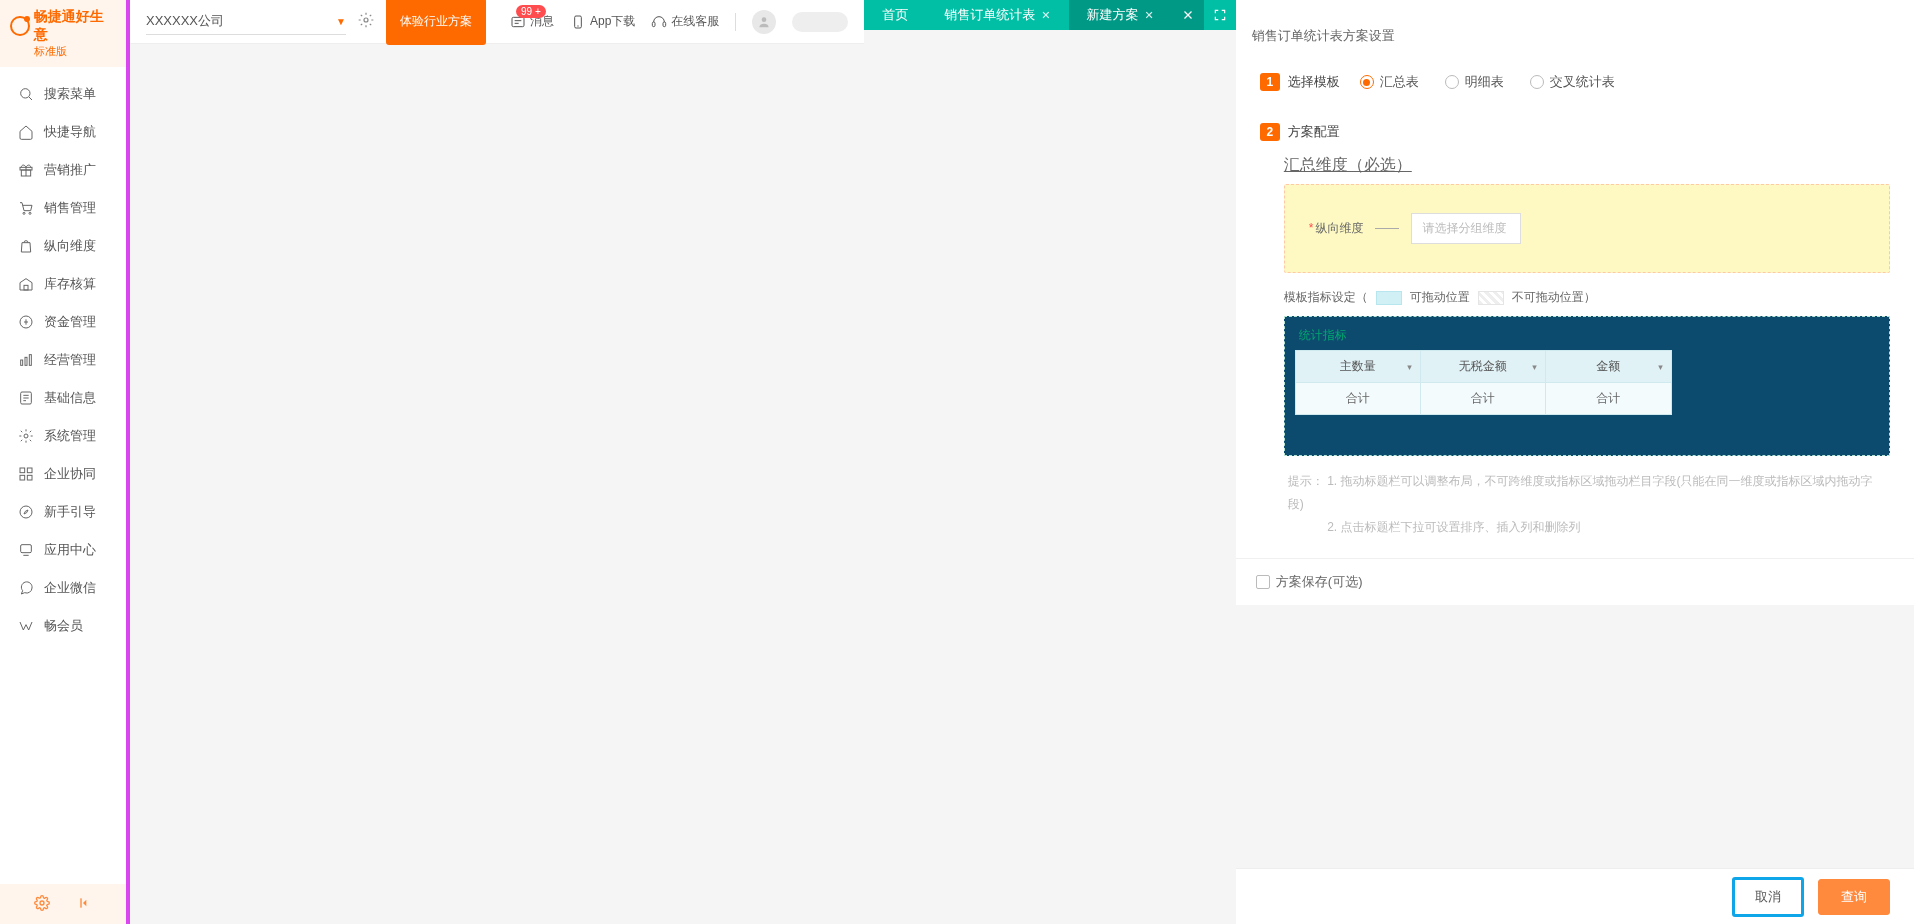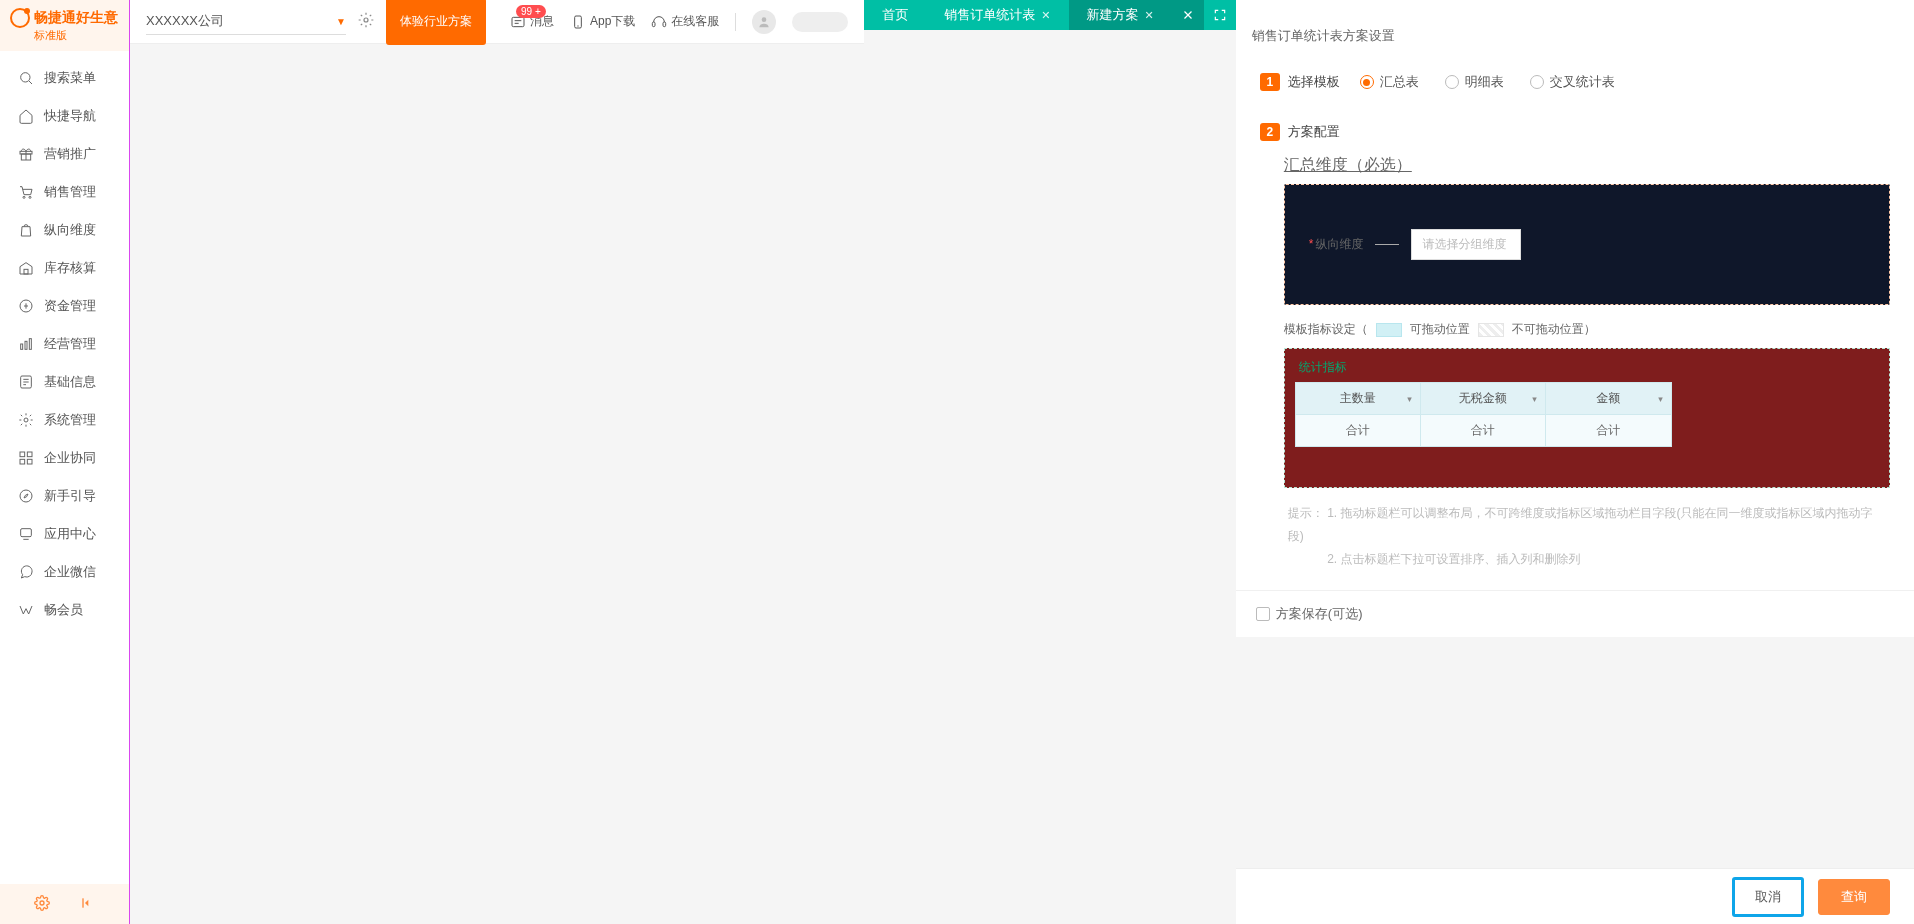--- a/index.html
+++ b/index.html
@@ -1,20 +1,20 @@
 <!DOCTYPE html>
 <html><head>
 <meta charset="utf-8">
 <style>
 * { margin: 0; padding: 0; box-sizing: border-box; }
 body { font-family: "Microsoft YaHei", "PingFang SC", sans-serif; font-size: 13px; color: #333; background: #f5f5f5; overflow: hidden; }
 .app { display: flex; height: 100vh; width: 100vw; }
 
 
-.sidebar { width: 130px; background: #fff; display: flex; flex-direction: column; border-right: 1px solid #d946ef; }
+.sidebar { width: 130px; background: #fff; display: flex; flex-direction: column; border-right: 4px solid #d946ef; }
 .logo-area { background: #fff5ed; padding: 8px 10px; display: flex; flex-direction: column; align-items: flex-start; }
 .logo-row { display: flex; align-items: center; gap: 4px; }
 .logo-icon { width: 20px; height: 20px; border: 2.5px solid #ff6a00; border-radius: 50%; position: relative; }
 .logo-icon::after { content: ""; position: absolute; width: 6px; height: 6px; background: #ff6a00; border-radius: 50%; top: -2px; right: -2px; }
 .logo-text { color: #ff6a00; font-weight: bold; font-size: 14px; }
 .logo-sub { color: #ff6a00; font-size: 11px; margin-left: 24px; }
 .menu { flex: 1; padding-top: 8px; }
 .menu-item { display: flex; align-items: center; gap: 10px; padding: 10px 18px; color: #555; cursor: pointer; font-size: 13px; }
 .menu-icon { width: 16px; height: 16px; display: inline-flex; align-items: center; justify-content: center; color: #666; }
 .menu-icon svg { width: 16px; height: 16px; stroke: currentColor; fill: none; stroke-width: 1.5; }
@@ -58,33 +58,33 @@
 .step-label { color: #444; font-size: 13px; }
 .radio-group { display: flex; gap: 26px; margin-left: 12px; }
 .radio-item { display: flex; align-items: center; gap: 6px; color: #555; font-size: 13px; cursor: pointer; }
 .radio { width: 14px; height: 14px; border: 1px solid #bbb; border-radius: 50%; display: inline-flex; align-items: center; justify-content: center; }
 .radio.checked { border-color: #ff6a00; }
 .radio.checked::after { content: ""; width: 7px; height: 7px; background: #ff6a00; border-radius: 50%; }
 
 .sub-section { padding: 6px 0 6px 24px; }
 .sub-label { color: #666; font-size: 16px; margin-bottom: 8px; text-decoration: underline; }
 
-.dashed-box { border: 1px dashed #ffc9a8; background: #0f172a; padding: 44px 24px; border-radius: 2px; }
+.dashed-box { border: 1px dashed #ffc9a8; background: #fef9c3; padding: 28px 24px; border-radius: 2px; }
 .dim-row { display: flex; align-items: center; gap: 12px; }
 .dim-label { color: #666; font-size: 12px; }
 .dim-label .req { color: #ff4d4f; margin-right: 2px; }
 .dim-line { width: 24px; height: 1px; background: #aaa; }
 .dim-input { border: 1px solid #ddd; background: #fff; padding: 6px 10px; color: #bbb; font-size: 12px; min-width: 110px; cursor: pointer; }
 
 .legend-row { display: flex; align-items: center; gap: 8px; font-size: 12px; color: #666; margin: 16px 0 10px 0; }
 .legend-swatch { width: 26px; height: 14px; display: inline-block; }
 .legend-swatch.drag { background: #d1f0f5; border: 1px solid #b8e6ee; }
 .legend-swatch.nodrag { background: repeating-linear-gradient(45deg, #eee, #eee 3px, #fff 3px, #fff 6px); border: 1px solid #e5e5e5; }
 
-.metrics-box { border: 1px dashed #b8e6d6; padding: 10px; background: #7f1d1d; min-height: 140px; }
+.metrics-box { border: 1px dashed #b8e6d6; padding: 10px; background: #0c4a6e; min-height: 140px; }
 .metrics-title { color: #00a870; font-size: 12px; margin: 0 0 6px 4px; }
 .metrics-table { display: inline-block; border: 1px solid #cfe9ee; }
 .metrics-header-row, .metrics-body-row { display: flex; }
 .m-cell { width: 125px; border-right: 1px solid #cfe9ee; text-align: center; padding: 7px 4px; font-size: 12px; position: relative; }
 .m-cell:last-child { border-right: none; }
 .metrics-header-row .m-cell { background: #e1f2f6; color: #555; cursor: move; }
 .metrics-body-row .m-cell { background: #f4fbfd; color: #666; border-top: 1px solid #cfe9ee; }
 .m-chev { position: absolute; right: 8px; top: 50%; transform: translateY(-50%); font-size: 9px; color: #888; cursor: pointer; }
 
 .hint-block { color: #bbb; font-size: 12px; padding: 14px 4px 4px 4px; line-height: 1.9; }

